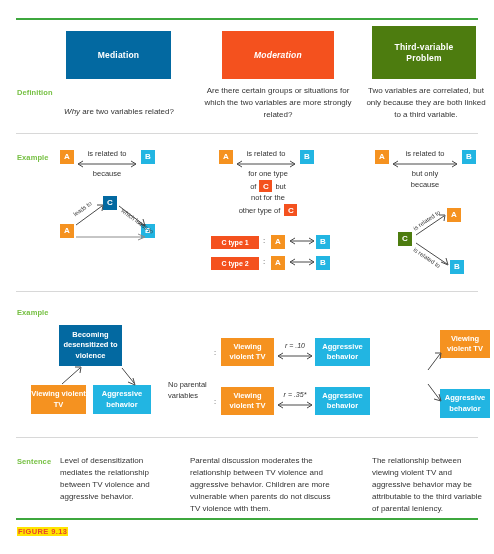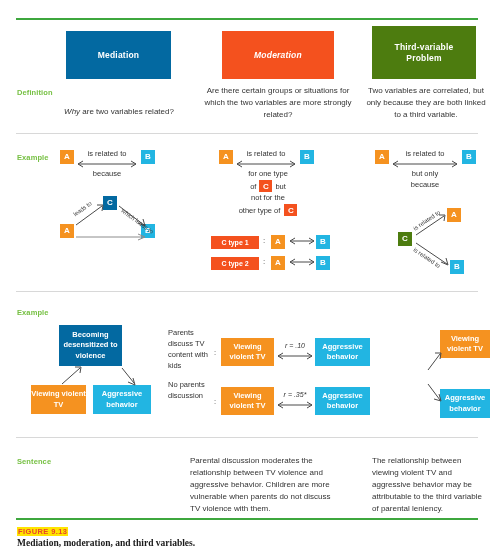--- a/index.html
+++ b/index.html
@@ -209,32 +209,31 @@
   <div class="bigbox c-pink" style="left:59px;top:325px;width:63px;height:41px;">Becoming desensitized to violence</div>
   <div class="bigbox c-amber" style="left:31px;top:385px;width:55px;height:29px;">Viewing violent TV</div>
   <div class="bigbox c-cyan" style="left:93px;top:385px;width:58px;height:29px;">Aggressive behavior</div>
   <svg width="110" height="30" style="left:30px;top:363px;">
     <line class="arrow-line" x1="32" y1="21" x2="50" y2="5"></line>
     <polyline class="arrow-line" points="45,4 51,4 50,10"></polyline>
     <line class="arrow-line" x1="92" y1="5" x2="104" y2="20"></line>
     <polyline class="arrow-line" points="98,19 105,22 103,15"></polyline>
   </svg>
 
-  <div class="sentence" style="left:168px;top:328px;width:46px;font-size:7.5px;line-height:1.45;">Parents discuss TV content with kids</div>
   <div class="colon" style="left:214px;top:348px;font-size:7.5px;">:</div>
   <div class="bigbox c-amber" style="left:221px;top:338px;width:53px;height:28px;">Viewing violent TV</div>
   <div class="lbl small" style="left:275px;top:341px;width:40px;font-style:italic;">r = .10</div>
   <svg width="38" height="10" style="left:276px;top:352px;">
     <line class="arrow-line" x1="2" y1="4" x2="36" y2="4"></line>
     <polyline class="arrow-line" points="7,1 2,4 7,7"></polyline>
     <polyline class="arrow-line" points="31,1 36,4 31,7"></polyline>
   </svg>
   <div class="bigbox c-cyan" style="left:315px;top:338px;width:55px;height:28px;">Aggressive behavior</div>
 
-  <div class="sentence" style="left:168px;top:380px;width:46px;font-size:7.5px;line-height:1.45;">No parents discussion</div>
+  <div class="sentence" style="left:168px;top:380px;width:46px;font-size:7.5px;line-height:1.45;">No parental variables</div>
   <div class="colon" style="left:214px;top:397px;font-size:7.5px;">:</div>
   <div class="bigbox c-amber" style="left:221px;top:387px;width:53px;height:28px;">Viewing violent TV</div>
   <div class="lbl small" style="left:275px;top:390px;width:40px;font-style:italic;">r = .35*</div>
   <svg width="38" height="10" style="left:276px;top:401px;">
     <line class="arrow-line" x1="2" y1="4" x2="36" y2="4"></line>
     <polyline class="arrow-line" points="7,1 2,4 7,7"></polyline>
     <polyline class="arrow-line" points="31,1 36,4 31,7"></polyline>
   </svg>
   <div class="bigbox c-cyan" style="left:315px;top:387px;width:55px;height:28px;">Aggressive behavior</div>
 
@@ -244,21 +243,21 @@
     <line class="arrow-line" x1="4" y1="22" x2="16" y2="6"></line>
     <polyline class="arrow-line" points="11,5 17,5 16,11"></polyline>
     <line class="arrow-line" x1="4" y1="36" x2="16" y2="52"></line>
     <polyline class="arrow-line" points="10,51 17,53 15,46"></polyline>
   </svg>
 
   <div class="rule-grey" style="top:437px;"></div>
 
   <div class="rowlabel" style="left:17px;top:457px;">Sentence</div>
 
+  <div class="sentence" style="left:60px;top:455px;width:105px;">Level of desensitization mediates the relationship between TV violence and aggressive behavior.</div>
   <div class="sentence" style="left:372px;top:455px;width:110px;">The relationship between viewing violent TV and aggressive behavior may be attributable to the third variable of parental leniency.</div>
   <div class="sentence" style="left:190px;top:455px;width:145px;">Parental discussion moderates the relationship between TV violence and aggressive behavior. Children are more vulnerable when parents do not discuss TV violence with them.</div>
 
   <div class="rule-green" style="top:518px;"></div>
 
   <div class="figlabel" style="left:17px;top:527px;">FIGURE 9.13</div>
-  <div class="figcap" style="left:17px;top:538px;">Mediation, moderation, and third variables.</div>
 
 </div>
 
 </body></html>

